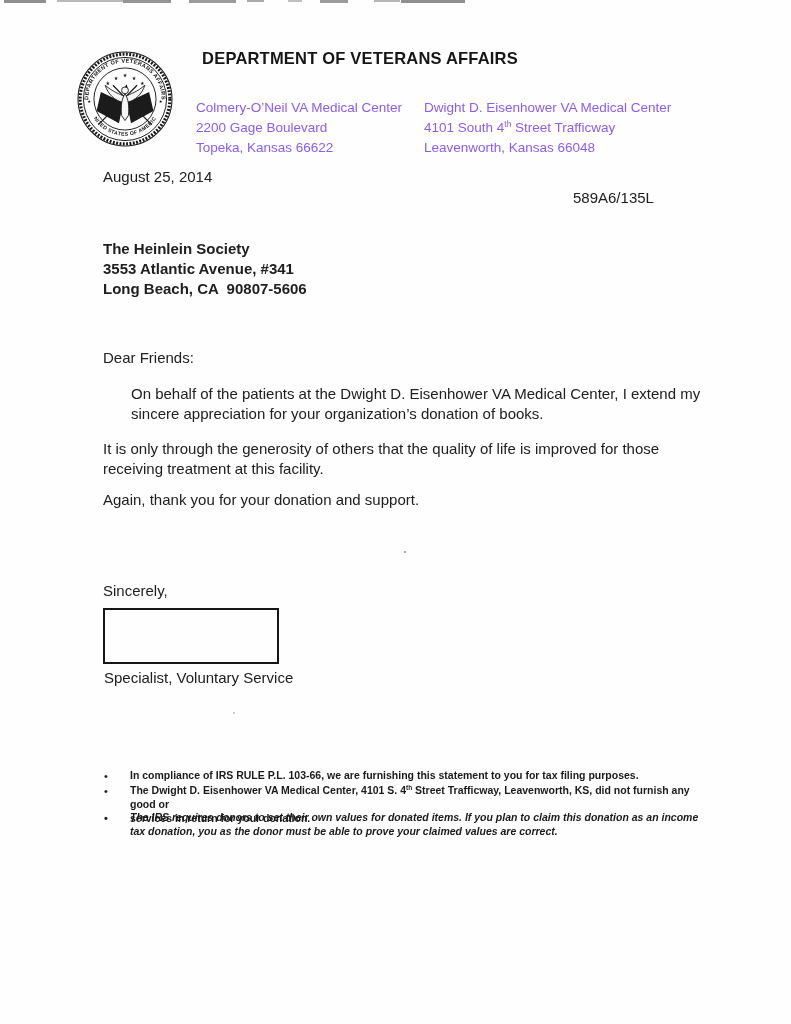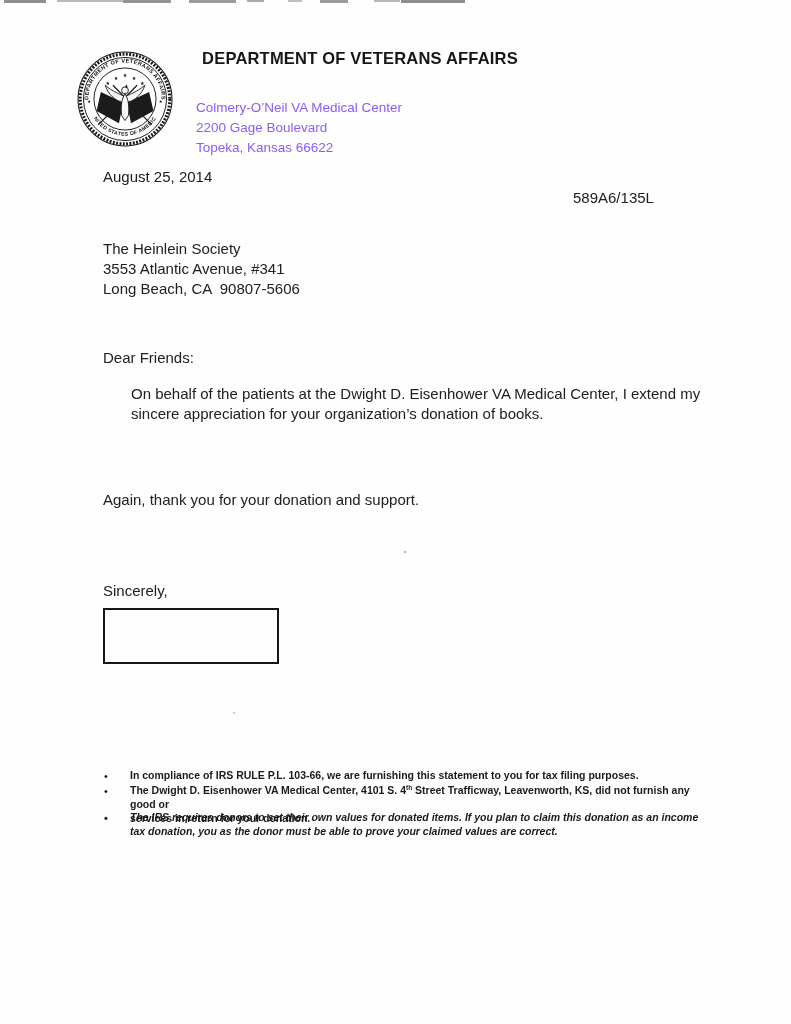--- a/index.html
+++ b/index.html
@@ -86,35 +86,43 @@
     </g>
   </svg>
 
   <div class="abs title" style="left:95px; top:49px; width:530px;">DEPARTMENT OF VETERANS AFFAIRS</div>
 
   <div class="abs addr" style="left:196px; top:98px;">
     <div>Colmery-O’Neil VA Medical Center</div>
     <div>2200 Gage Boulevard</div>
     <div>Topeka, Kansas 66622</div>
   </div>
+  <div class="abs addr" style="left:424px; top:98px;">
+    <div>Dwight D. Eisenhower VA Medical Center</div>
+    <div><span>4101 South 4</span><span class="sup">th</span><span> Street Trafficway</span></div>
+    <div>Leavenworth, Kansas 66048</div>
+  </div>
 
   <div class="abs body-text" style="left:103px; top:167px;text-align:center;">August 25, 2014</div>
   <div class="abs body-text" style="left:573px; top:188px;">589A6/135L</div>
 
-  <div class="abs body-text ml" style="left:103px; top:239px;">The Heinlein Society
+  <div class="abs body-text ml" style="left:103px; top:239px;font-weight:bold;">The Heinlein Society
 3553 Atlantic Avenue, #341
 Long Beach, CA  90807-5606</div>
 
   <div class="abs body-text" style="left:103px; top:348px;">Dear Friends:</div>
   <div class="abs body-text ml" style="left:103px; top:384px; width:620px;margin-left:28px;">On behalf of the patients at the Dwight D. Eisenhower VA Medical Center, I extend my
 sincere appreciation for your organization’s donation of books.</div>
+  <div class="abs body-text ml" style="left:103px; top:439px; width:620px;">It is only through the generosity of others that the quality of life is improved for those
+receiving treatment at this facility.</div>
   <div class="abs body-text ml" style="left:103px; top:490px; width:620px;">Again, thank you for your donation and support.</div>
 
   <div class="abs body-text" style="left:103px; top:544px;margin-top:37px;">Sincerely,</div>
   <div class="abs sig-box" style="left:103px; top:608px; width:172px; height:52px;"></div>
+  <div class="abs body-text" style="left:104px; top:668px;">Specialist, Voluntary Service</div>
 
   <div class="speck" style="left:404px; top:551px; width:2px; height:2px;"></div>
   <div class="speck" style="left:233px; top:712px; width:2px; height:2px; background:#bdbdbd;"></div>
 
   <div>
     <div class="bullet-row fine" style="top:769px;">
       <span class="bullet-mark">•</span>
       <span class="bullet-text">In compliance of IRS RULE P.L. 103-66, we are furnishing this statement to you for tax filing purposes.</span>
     </div>
     <div class="bullet-row fine" style="top:784px;">

